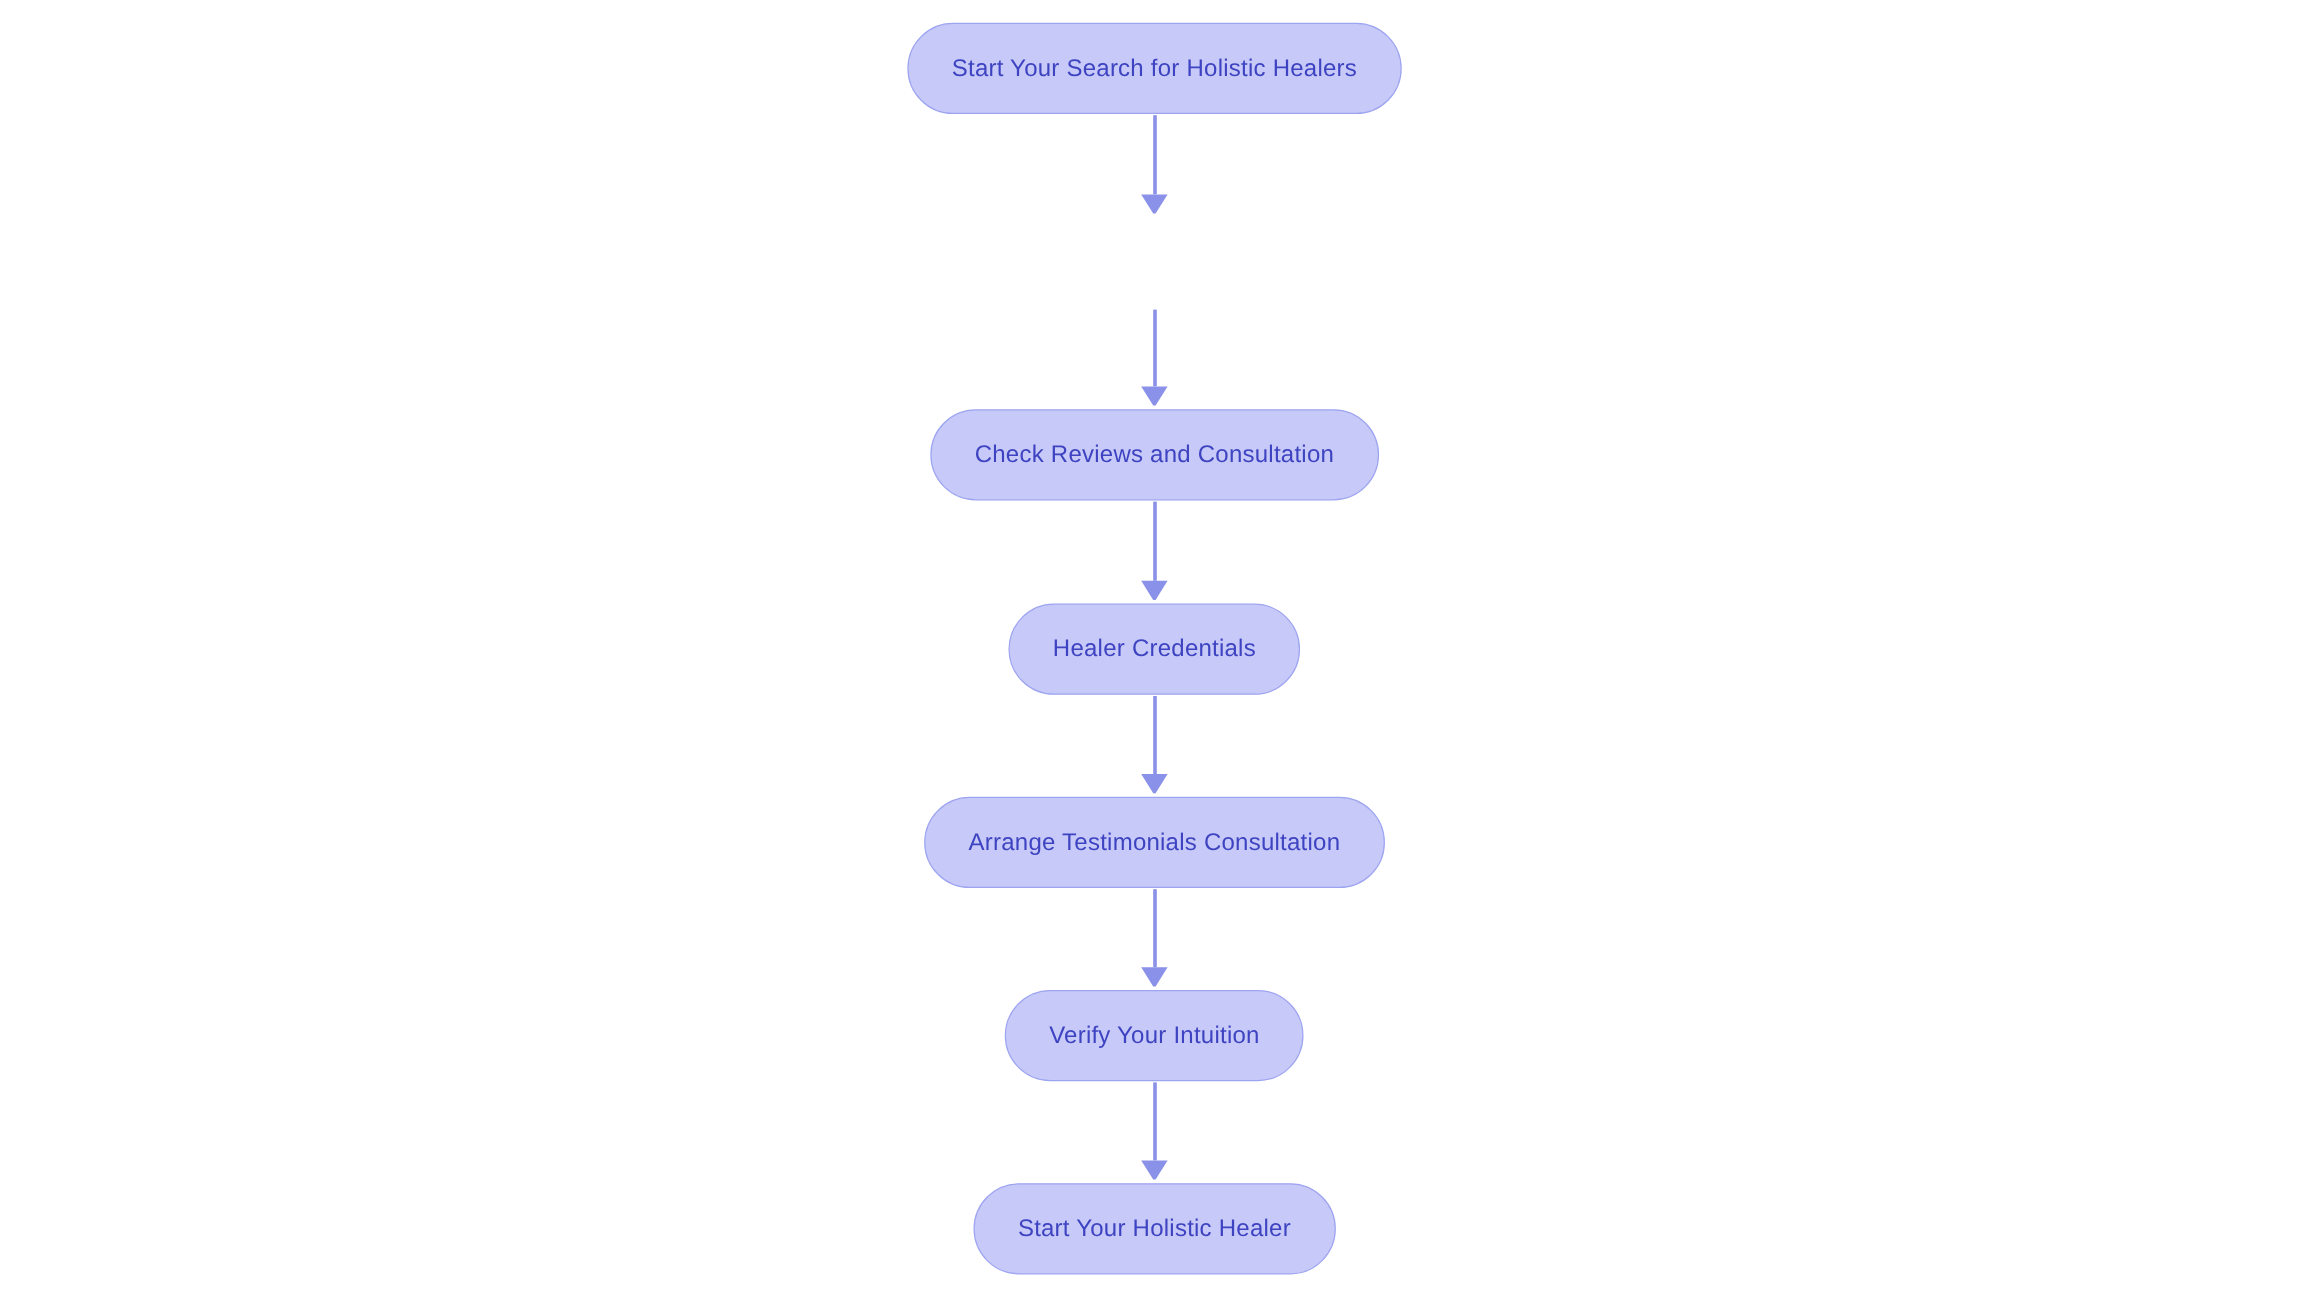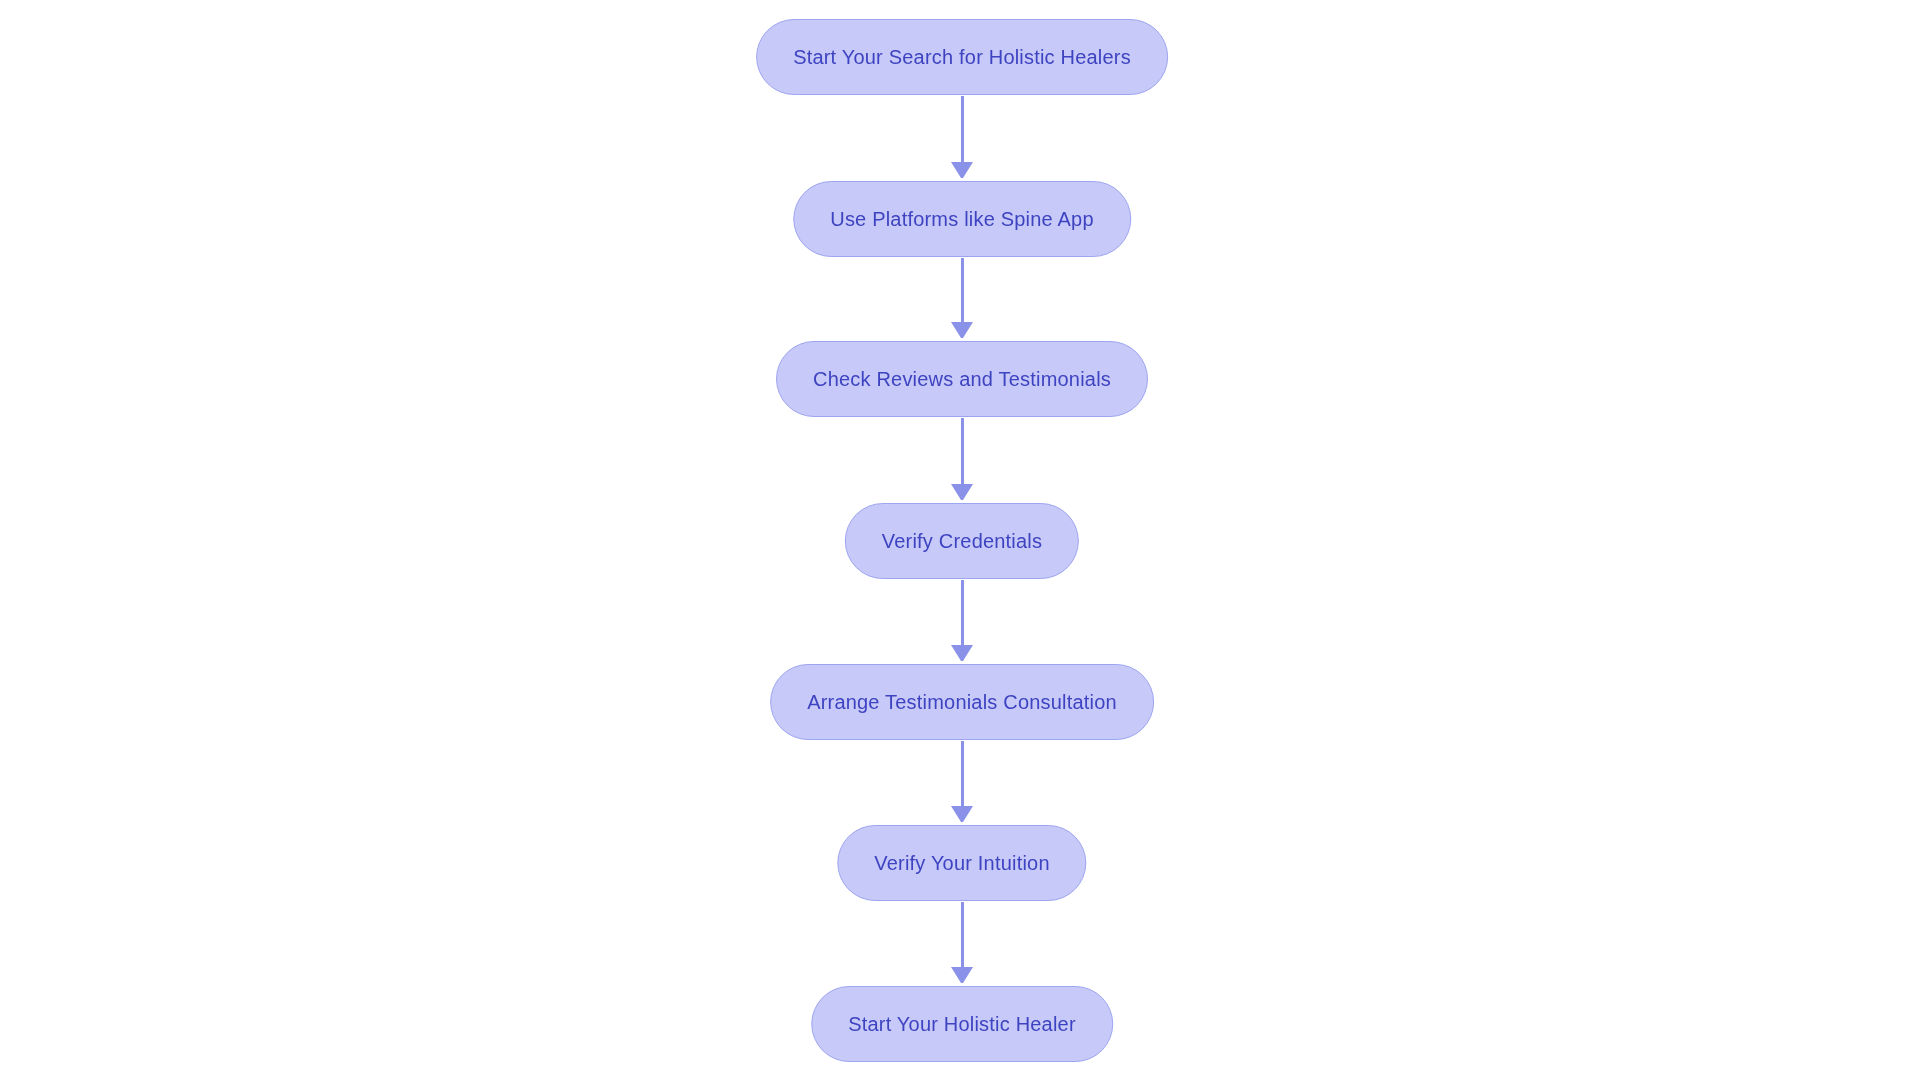--- a/index.html
+++ b/index.html
@@ -64,35 +64,34 @@
 
 <div class="canvas">
 
   <div class="node" style="top:17px">Start Your Search for Holistic Healers</div>
 
   <div class="arrow" style="top:93px;height:86px">
     <div class="arrow-line"></div>
     <div class="arrow-head"></div>
   </div>
 
-  <div class="node" style="top:179px">Use Platforms like Spine App</div>
 
   <div class="arrow" style="top:255px;height:84px">
     <div class="arrow-line"></div>
     <div class="arrow-head"></div>
   </div>
 
-  <div class="node" style="top:339px">Check Reviews and Testimonials</div>
+  <div class="node" style="top:339px">Check Reviews and Consultation</div>
 
   <div class="arrow" style="top:415px;height:86px">
     <div class="arrow-line"></div>
     <div class="arrow-head"></div>
   </div>
 
-  <div class="node" style="top:501px">Verify Credentials</div>
+  <div class="node" style="top:501px">Healer Credentials</div>
 
   <div class="arrow" style="top:577px;height:85px">
     <div class="arrow-line"></div>
     <div class="arrow-head"></div>
   </div>
 
   <div class="node" style="top:662px">Arrange Testimonials Consultation</div>
 
   <div class="arrow" style="top:738px;height:85px">
     <div class="arrow-line"></div>

